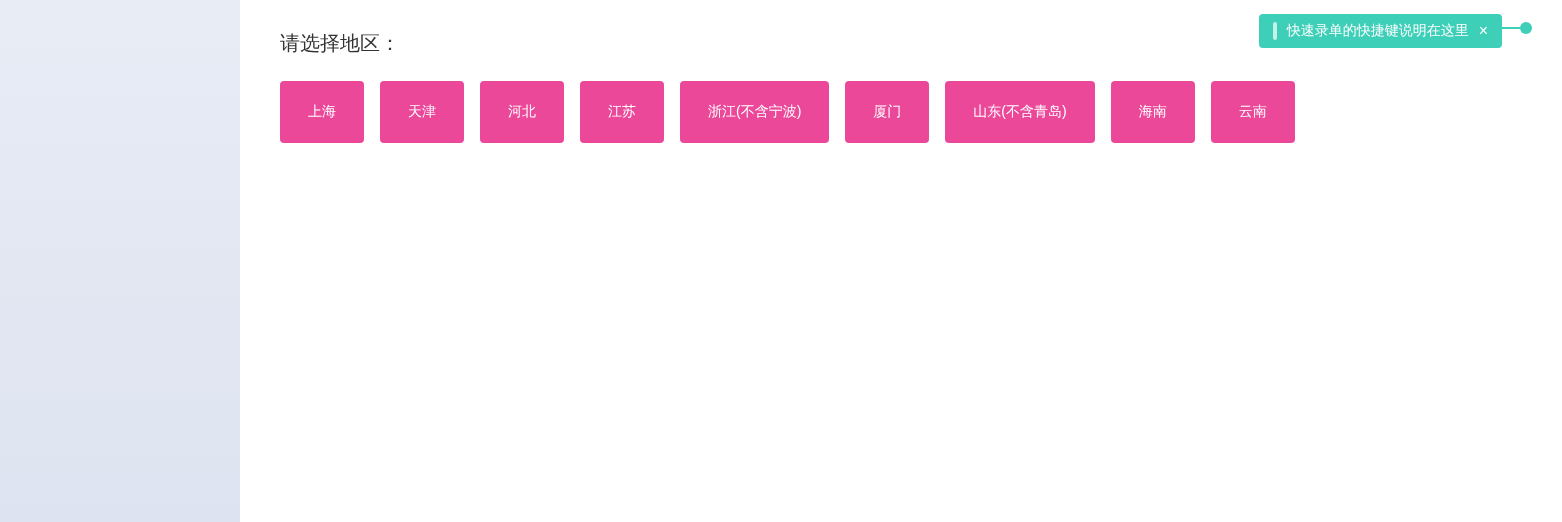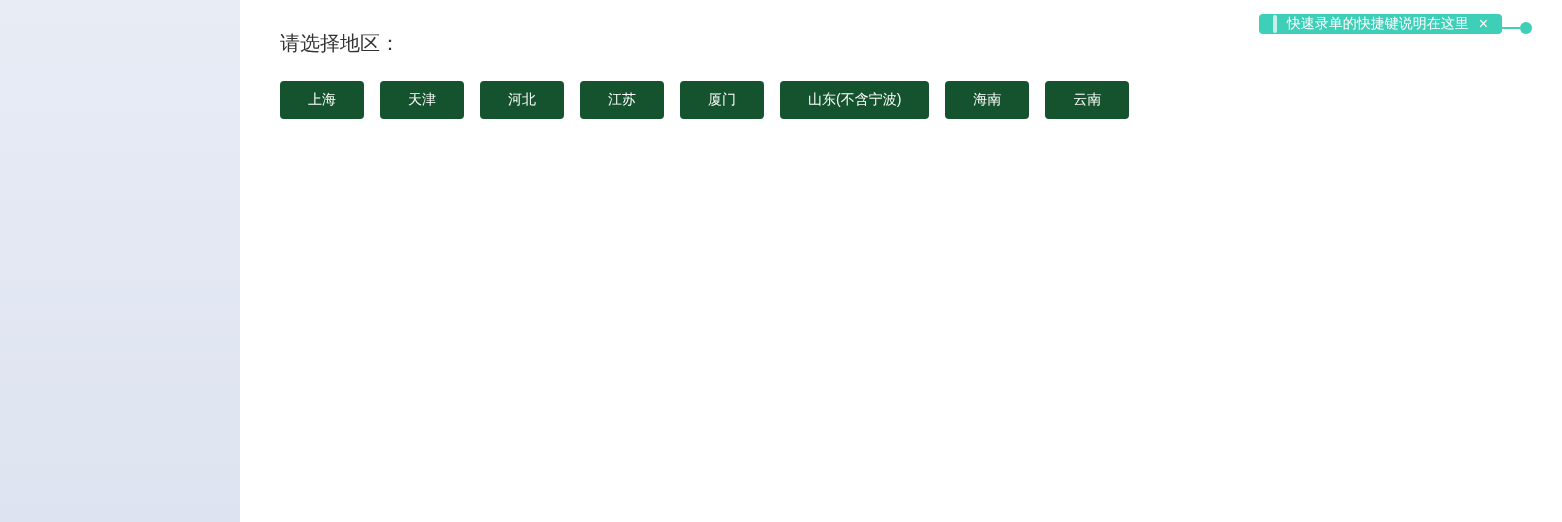--- a/index.html
+++ b/index.html
@@ -43,39 +43,39 @@
       font-weight: normal;
     }
 
     .region-buttons {
       display: flex;
       flex-wrap: wrap;
       gap: 16px;
     }
 
     .region-btn {
-      background: #14532d;
+      background: #ec4899;
       color: #fff;
       border: none;
       border-radius: 4px;
-      padding: 10px 28px;
+      padding: 22px 28px;
       font-size: 14px;
       cursor: pointer;
       white-space: nowrap;
       font-family: 'Microsoft YaHei', '微软雅黑', sans-serif;
     }
 
     
     .tooltip-bar {
       position: absolute;
       top: 14px;
       right: 60px;
       background: #3ecfb8;
       color: #fff;
-      padding: 1px 14px;
+      padding: 8px 14px;
       border-radius: 4px;
       font-size: 14px;
       display: flex;
       align-items: center;
       gap: 10px;
       white-space: nowrap;
     }
 
     .tooltip-bar .bar-accent {
       width: 4px;
@@ -125,22 +125,23 @@
 <div class="sidebar"></div>
 
 <div class="main-content">
   <div class="page-label">请选择地区：</div>
   <div class="region-buttons">
 
   <button class="region-btn">上海</button>
       <button class="region-btn">天津</button>
       <button class="region-btn">河北</button>
       <button class="region-btn">江苏</button>
+      <button class="region-btn">浙江(不含宁波)</button>
       <button class="region-btn">厦门</button>
-      <button class="region-btn">山东(不含宁波)</button>
+      <button class="region-btn">山东(不含青岛)</button>
       <button class="region-btn">海南</button>
       <button class="region-btn">云南</button>
     </div>
 </div>
 
 <div class="tooltip-bar">
   <span class="bar-accent"></span>
   <span>快速录单的快捷键说明在这里</span>
   <button class="close-btn">×</button>
 </div>

